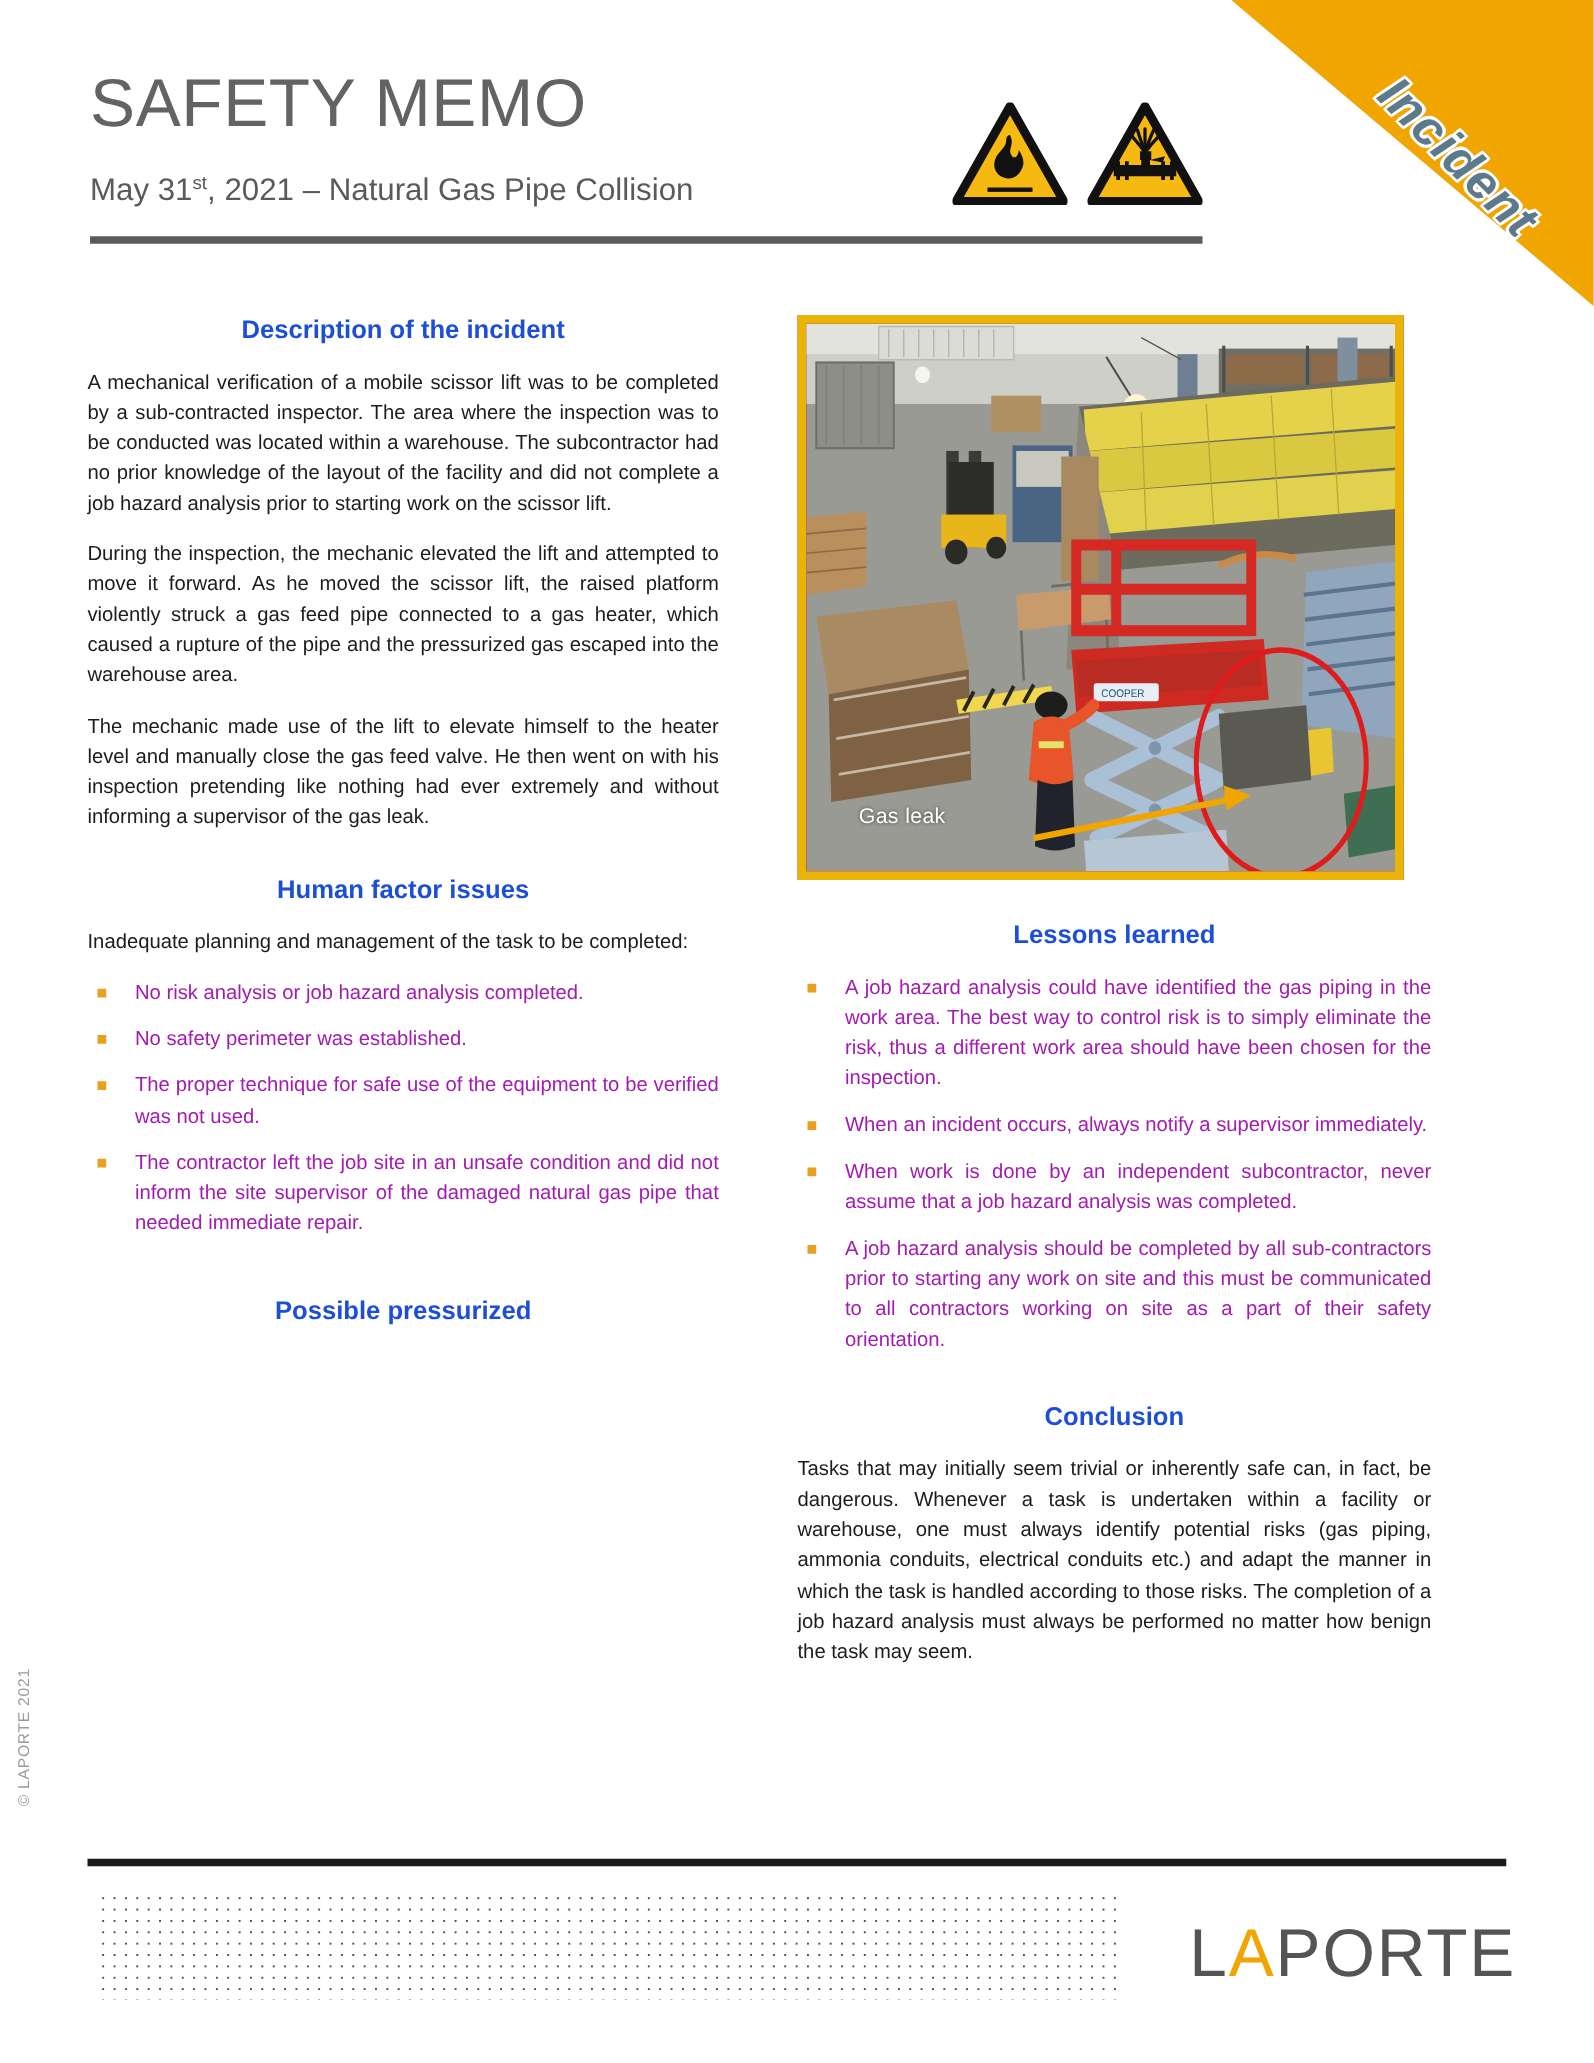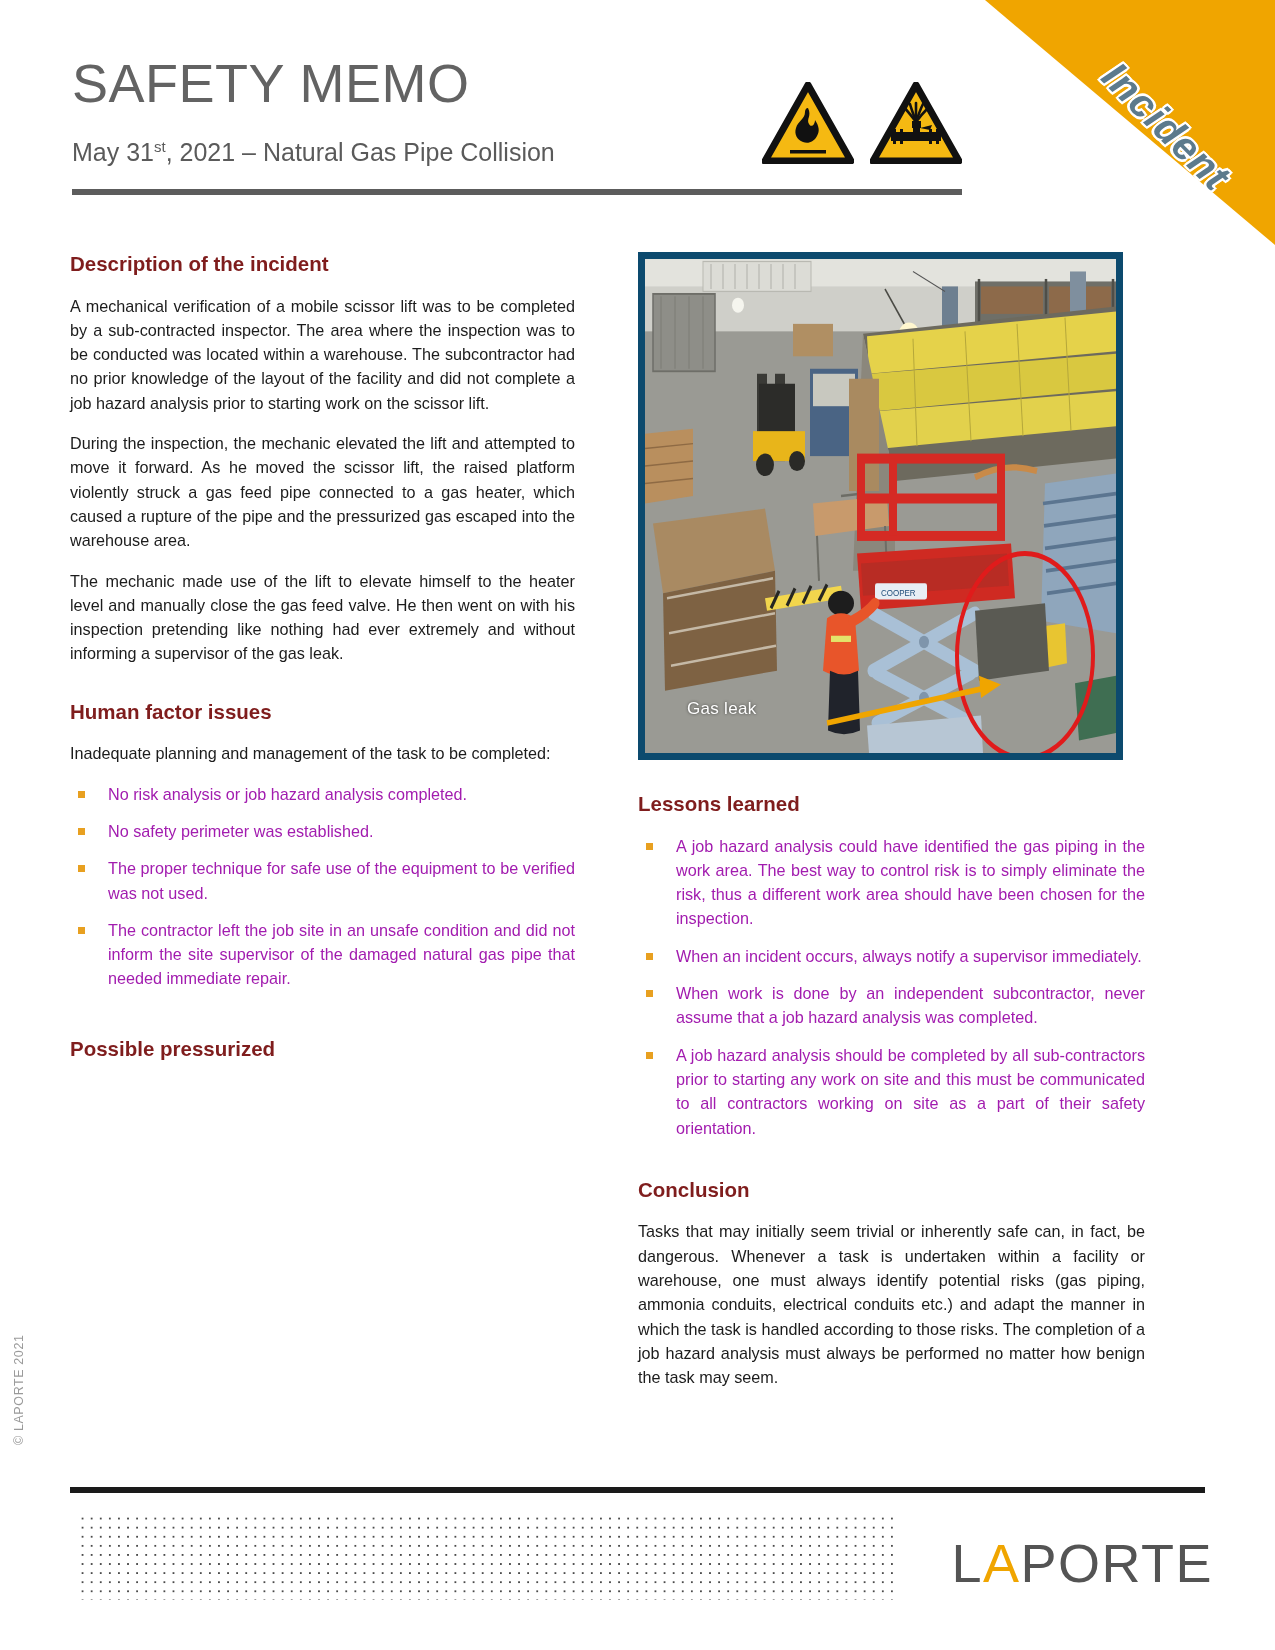--- a/index.html
+++ b/index.html
@@ -91,25 +91,26 @@
     top: 252px; left: 70px;
     width: 505px;
   }
   .col-right {
     position: absolute;
     top: 252px; left: 638px;
     width: 507px;
   }
 
   h2.section-head {
-    color: #7f1d1d;
+    color: #1d4ed8;
     font-size: 20.5px;
     font-weight: bold;
     margin-bottom: 17px;
     line-height: 1.2;
+    text-align: center;
   }
   h2.section-head.spaced-top { margin-top: 34px; }
 
   p.body-text {
     font-size: 16.2px;
     line-height: 1.5;
     color: #1C1C1C;
     text-align: justify;
     margin-bottom: 16px;
   }
@@ -130,22 +131,22 @@
     position: absolute;
     left: 8px; top: 9px;
     width: 7px; height: 7px;
     background: #E8A020;
   }
   ul.bullets li:last-child { margin-bottom: 0; }
 
   
   .photo-frame {
     width: 485px;
-    height: 508px;
-    border: 7px solid #0c4a6e;
+    height: 452px;
+    border: 7px solid #eab308;
     position: relative;
     overflow: hidden;
     background: #be185d;
     margin-bottom: 32px;
   }
   .photo-svg { display: block; width: 100%; height: 100%; }
   .photo-caption {
     position: absolute;
     left: 42px; bottom: 34px;
     color: #ffffff;

